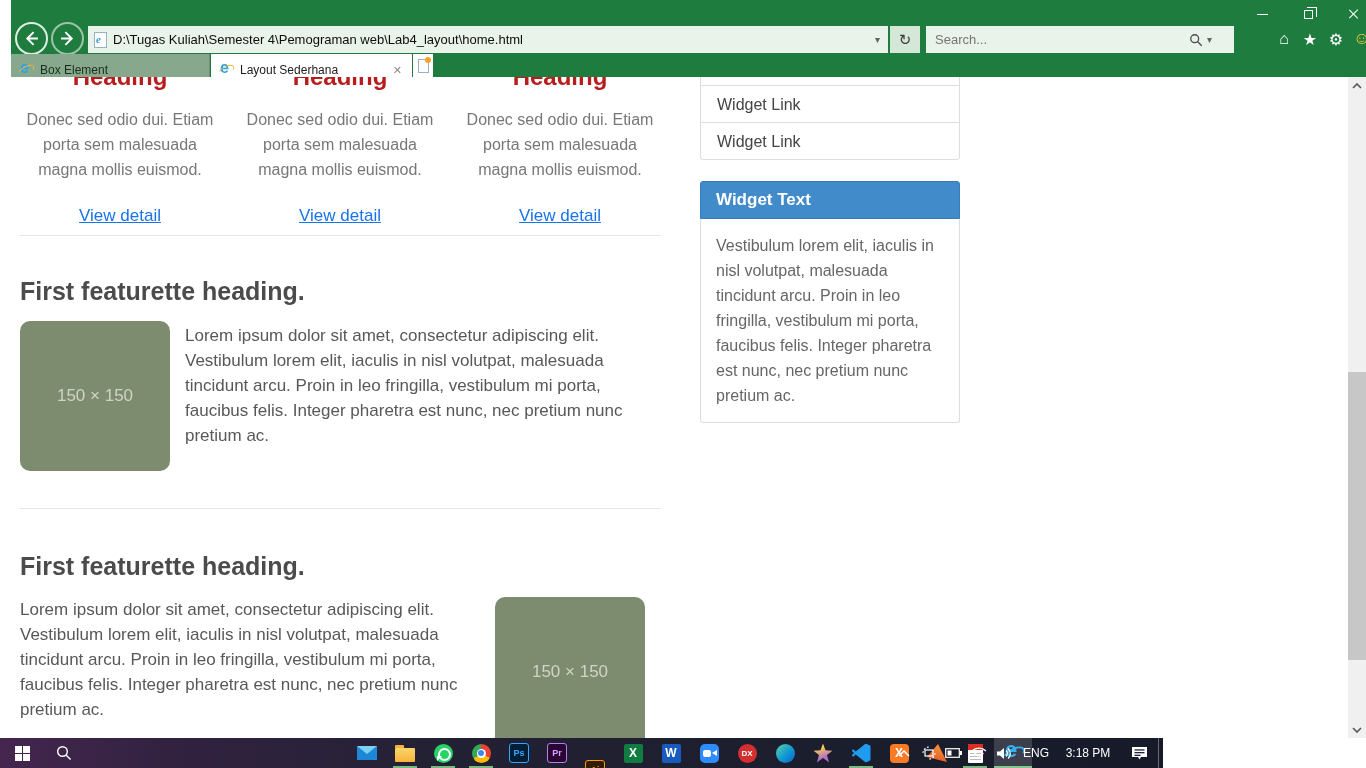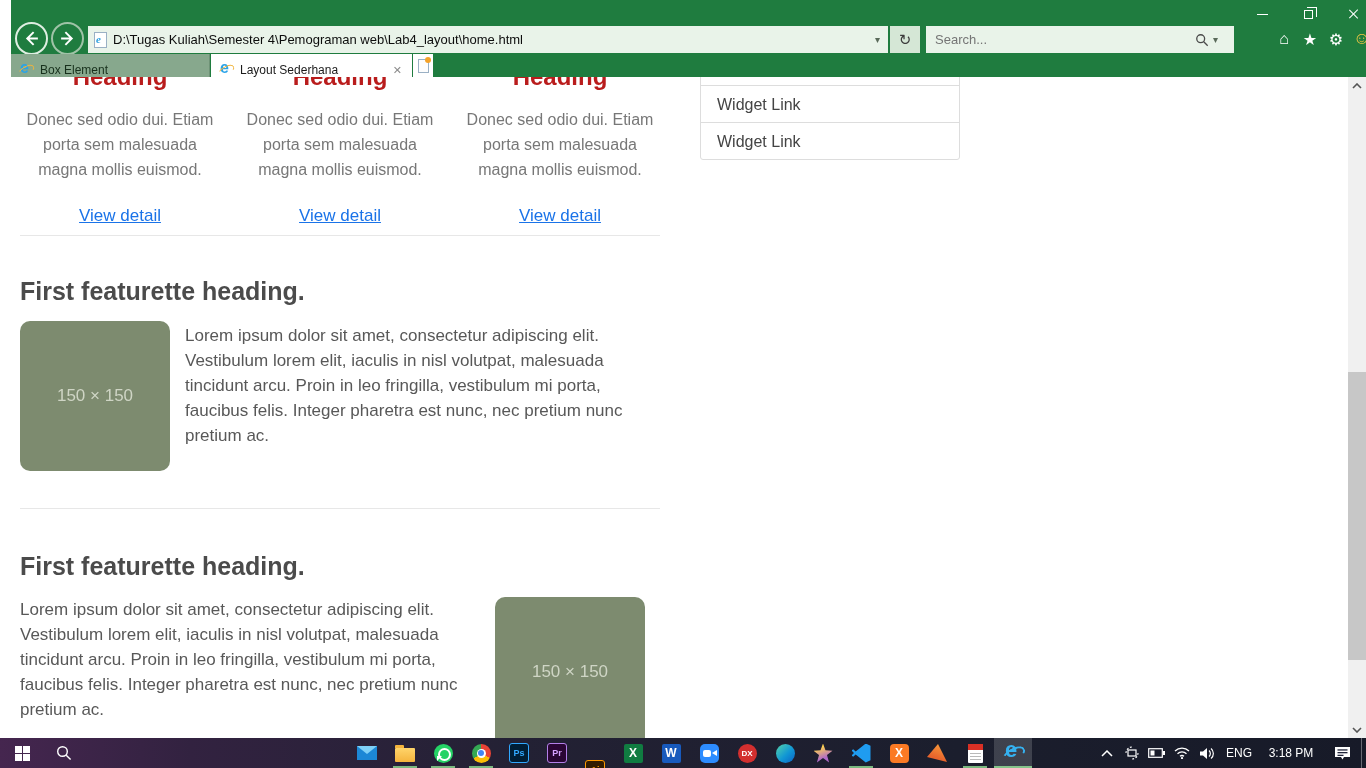--- a/index.html
+++ b/index.html
@@ -21,21 +21,21 @@
   .nav-back { left:4px; } .nav-fwd { left:40px; border-color:#9fc3a7; }
   .nav-circle svg { width:17px; height:17px; }
 
   .addr-bar { position:absolute; left:77px; top:26px; width:800px; height:27px; background:#e9f3e9; display:flex; align-items:center; padding:0 4px 0 6px; }
   .page-ico { width:13px; height:16px; background:#fff; border:1px solid #9ab0c4; position:relative; margin-right:6px; flex:none; }
   .page-ico::before { content:"e"; position:absolute; left:1px; top:0px; font:italic bold 11px "Liberation Serif",serif; color:#2ba0e0; }
   .addr-input { flex:1; border:none; background:transparent; font:13px "Liberation Sans",sans-serif; color:#0d0d0d; outline:none; }
   .addr-chevron { color:#5a6a5a; font-size:10px; padding:0 4px; }
   .refresh-seg { position:absolute; left:879px; top:26px; width:30px; height:27px; background:#d5e7d6; display:flex; align-items:center; justify-content:center; color:#3c3c3c; font-size:15px; }
 
-  .search-box { position:absolute; left:915px; top:26px; width:308px; height:27px; background:#e9f3e9; display:flex; align-items:center; padding:0 12px 0 9px; }
+  .search-box { position:absolute; left:915px; top:26px; width:308px; height:27px; background:#e9f3e9; display:flex; align-items:center; padding:0 18px 0 9px; }
   .search-input { flex:1; border:none; background:transparent; font:13px "Liberation Sans",sans-serif; color:#3c3c3c; outline:none; }
   .search-box svg { width:14px; height:14px; }
   .chrome-icons { position:absolute; left:1262px; top:27px; display:flex; gap:4px; }
   .chrome-ic { width:22px; height:24px; display:flex; align-items:center; justify-content:center; color:#fff; font-size:16px; }
   .smiley { color:#f5c842; font-size:17px; }
 
   
   .tab-row { position:absolute; left:0; top:54px; width:1366px; height:23px; }
   .tab { position:absolute; top:0; height:32px; display:flex; align-items:center; padding:0 8px; font-size:12px; }
   .tab-inactive { left:0; width:199px; background:#87a88d; color:#17301c; border-right:1px solid #6e9276; }
@@ -67,21 +67,21 @@
   .wtext-head { height:38px; background:#428bca; border:1px solid #357ebd; color:#fff; font-size:17px; font-weight:bold; line-height:36px; padding-left:15px; border-radius:3px 3px 0 0; }
   .wtext-body { border:1px solid #ddd; border-top:none; padding:14px 15px; font-size:16px; line-height:25px; color:#666; border-radius:0 0 3px 3px; }
 
   
   .scrollbar { position:absolute; left:1348px; top:77px; width:18px; height:661px; background:#f0f0f0; }
   .sb-arrow { position:absolute; left:0; width:18px; height:17px; display:flex; align-items:center; justify-content:center; color:#505050; }
   .sb-up { top:0; } .sb-down { bottom:0; }
   .sb-thumb { position:absolute; left:0; top:295px; width:18px; height:288px; background:#c7c7c7; }
 
   
-  .taskbar { position:absolute; left:0; top:738px; width:1366px; height:30px; background:linear-gradient(90deg,#45264f 0%,#322240 14%,#232134 38%,#1b1e2d 70%,#171a28 100%); display:flex; align-items:stretch; color:#fff; }
+  .taskbar { position:absolute; left:0; top:738px; width:1163px; height:30px; background:linear-gradient(90deg,#45264f 0%,#322240 14%,#232134 38%,#1b1e2d 70%,#171a28 100%); display:flex; align-items:stretch; color:#fff; }
   .tb-btn { width:44px; display:flex; align-items:center; justify-content:center; flex:none; }
   .win-logo { display:grid; grid-template-columns:7px 7px; grid-template-rows:7px 7px; gap:1px; }
   .win-logo span { background:#fff; }
   .apps { position:absolute; left:348px; top:0; height:30px; display:flex; }
   .app { position:relative; width:38px; height:30px; display:flex; align-items:center; justify-content:center; cursor:pointer; }
   .app.running::after { content:""; position:absolute; bottom:0; left:7px; width:24px; height:2px; background:#7ab87f; }
   .app.active { background:rgba(255,255,255,0.16); }
   .app.active::after { left:0; width:38px; background:#86c48b; }
   .ic-mail { width:20px; height:14px; background:#1c87d6; position:relative; overflow:hidden; }
   .ic-mail::before { content:""; position:absolute; left:0; top:0; border-left:10px solid transparent; border-right:10px solid transparent; border-top:8px solid #7fd0f7; }
@@ -223,20 +223,24 @@
   <div class="ph-img" style="left:495px; top:520px">
     <span>150 × 150</span>
   </div>
 
   <aside class="wlinks">
     <div class="wlink"></div>
     <div class="wlink">Widget Link</div>
     <div class="wlink">Widget Link</div>
   </aside>
 
+  <aside class="wtext">
+    <div class="wtext-head">Widget Text</div>
+    <div class="wtext-body">Vestibulum lorem elit, iaculis in nisl volutpat, malesuada tincidunt arcu. Proin in leo fringilla, vestibulum mi porta, faucibus felis. Integer pharetra est nunc, nec pretium nunc pretium ac.</div>
+  </aside>
 </main>
 
 <div class="scrollbar">
   <div class="sb-arrow sb-up">
     <svg width="10" height="6" viewBox="0 0 10 6">
         <path d="M1 5 L5 1 L9 5" stroke="#555" stroke-width="1.6" fill="none"></path>
       </svg>
   </div>
   <div class="sb-thumb"></div>
   <div class="sb-arrow sb-down">

